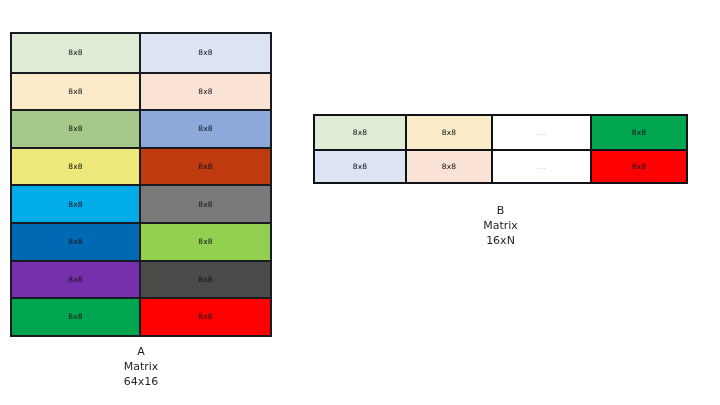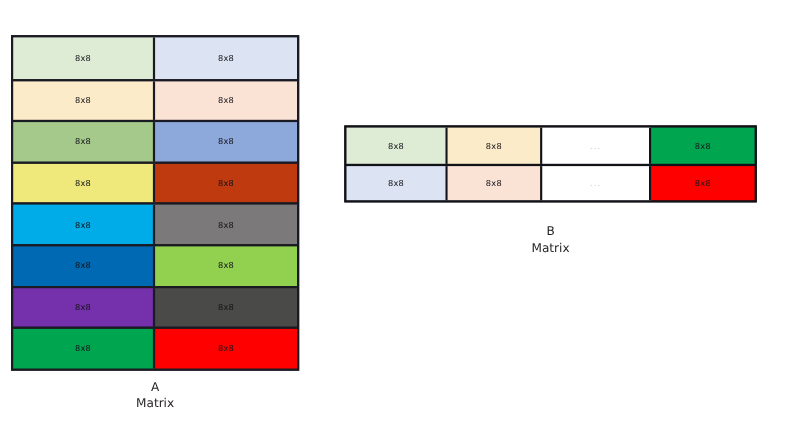--- a/index.html
+++ b/index.html
@@ -170,20 +170,21 @@
       <div class="a-cell col-left" style="background:#00a550">8x8</div>
       <div class="a-cell col-right" style="background:#ff0000">8x8</div>
     </div>
 
   </div>
 </div>
 
 <div id="caption-a" class="caption">
   <div>A</div>
   <div>Matrix</div>
+  <div>64x16</div>
 </div>
 
 <div id="matrix-b-group">
   <div id="matrix-b">
 
     <div class="b-row">
       <div class="b-cell w-a" style="background:#dfecd5">8x8</div>
       <div class="b-cell w-b" style="background:#fcebc8">8x8</div>
       <div class="b-cell w-c ellipsis" style="background:#ffffff">...</div>
       <div class="b-cell w-d" style="background:#00a550">8x8</div>
@@ -195,13 +196,14 @@
       <div class="b-cell w-c ellipsis" style="background:#ffffff">...</div>
       <div class="b-cell w-d" style="background:#ff0000">8x8</div>
     </div>
 
   </div>
 </div>
 
 <div id="caption-b" class="caption">
   <div>B</div>
   <div>Matrix</div>
+  <div>16xN</div>
 </div>
 
 </body></html>

